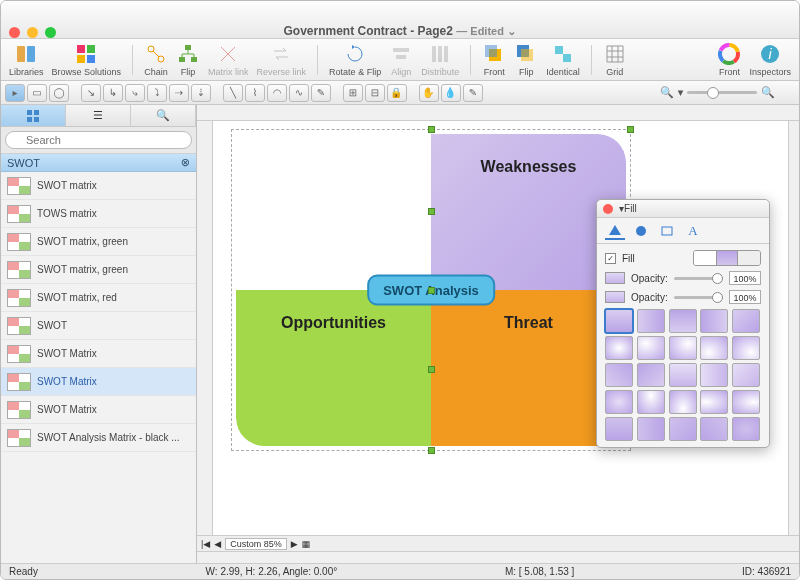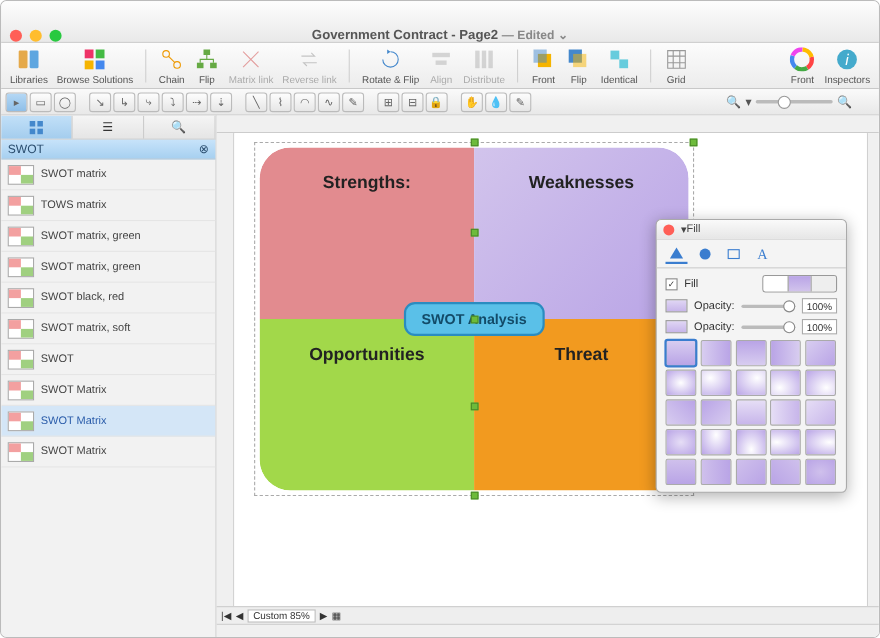--- a/index.html
+++ b/index.html
@@ -300,20 +300,23 @@
             <svg width="14" height="14">
               <rect x="1" y="1" width="5" height="5" fill="#48c"></rect>
               <rect x="8" y="1" width="5" height="5" fill="#48c"></rect>
               <rect x="1" y="8" width="5" height="5" fill="#48c"></rect>
               <rect x="8" y="8" width="5" height="5" fill="#48c"></rect>
             </svg>
           </div>
         <div class="sb-tab">☰</div>
         <div class="sb-tab">🔍</div>
       </div>
+      <div class="sb-search">
+        <input placeholder="Search" style="">
+      </div>
       <div class="sb-group-hdr">
         <span>SWOT</span>
         <span>⊗</span>
       </div>
       <div class="sb-list" id="sb-list">
           <div class="sb-item">
             <div class="sb-thumb grid"></div>
             <span>SWOT matrix</span>
           </div>
           <div class="sb-item">
@@ -323,56 +326,53 @@
           <div class="sb-item">
             <div class="sb-thumb grid"></div>
             <span>SWOT matrix, green</span>
           </div>
           <div class="sb-item">
             <div class="sb-thumb grid"></div>
             <span>SWOT matrix, green</span>
           </div>
           <div class="sb-item">
             <div class="sb-thumb grid"></div>
-            <span>SWOT black, red</span>
-          </div>
-          <div class="sb-item">
-            <div class="sb-thumb grid"></div>
-            <span>SWOT matrix, soft</span>
+            <span>SWOT matrix, red</span>
           </div>
           <div class="sb-item">
             <div class="sb-thumb grid"></div>
             <span>SWOT</span>
           </div>
           <div class="sb-item">
             <div class="sb-thumb grid"></div>
             <span>SWOT Matrix</span>
           </div>
           <div class="sb-item sel">
             <div class="sb-thumb grid"></div>
             <span>SWOT Matrix</span>
           </div>
           <div class="sb-item">
             <div class="sb-thumb grid"></div>
             <span>SWOT Matrix</span>
+          </div>
+          <div class="sb-item">
+            <div class="sb-thumb grid"></div>
+            <span>SWOT Analysis Matrix - black ...</span>
           </div>
         </div>
     </div>
 
     <div class="canvas-wrap">
       <div class="ruler-h"></div>
       <div class="ruler-v"></div>
       <div class="vscroll"></div>
 
       <div class="canvas">
         <div class="swot">
           <div class="swot-grid">
-            <div class="quad q-s">
-                <span>Strengths:</span>
-              </div>
             <div class="quad q-w">
                 <span>Weaknesses</span>
               </div>
             <div class="quad q-o">
                 <span>Opportunities</span>
               </div>
             <div class="quad q-t">
                 <span>Threat</span>
               </div>
           </div>
@@ -470,13 +470,19 @@
           <span>◀</span>
           <span style="border:1px solid #bbb;padding:0 4px;background:#fff">Custom 85%</span>
           <span>▶</span>
           <span>▦</span>
         </div>
         <div class="hscroll"></div>
       </div>
     </div>
   </div>
 
+  <div class="status">
+    <span>Ready</span>
+    <span>W: 2.99,  H: 2.26,  Angle: 0.00°</span>
+    <span>M: [ 5.08, 1.53 ]</span>
+    <span>ID: 436921</span>
+  </div>
 </div>
 
 </body></html>

